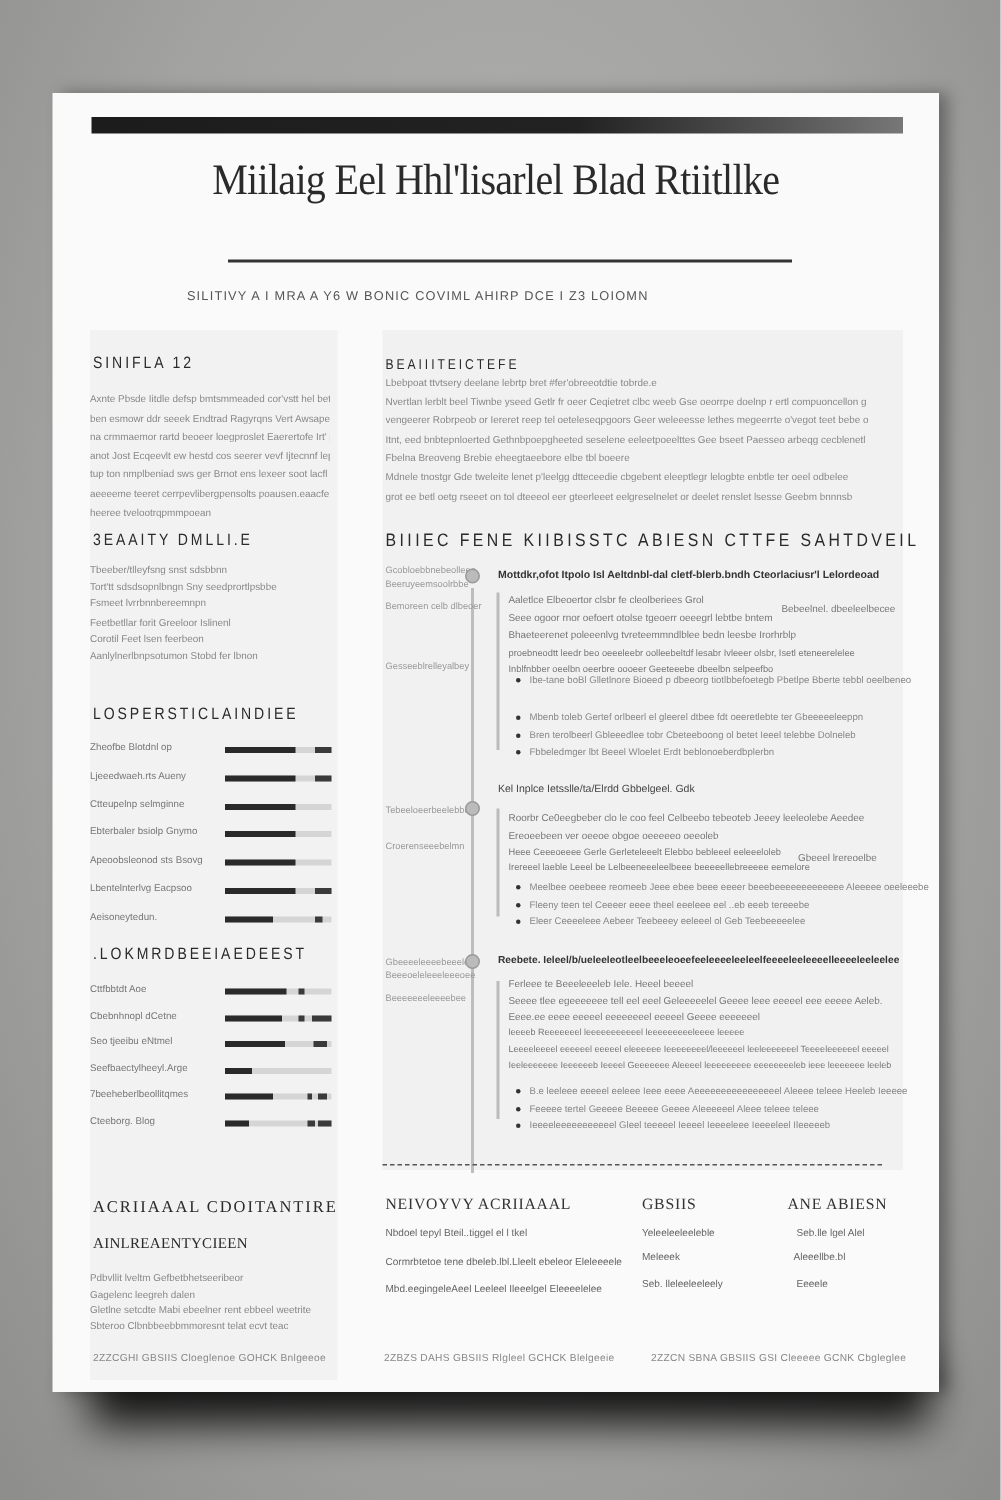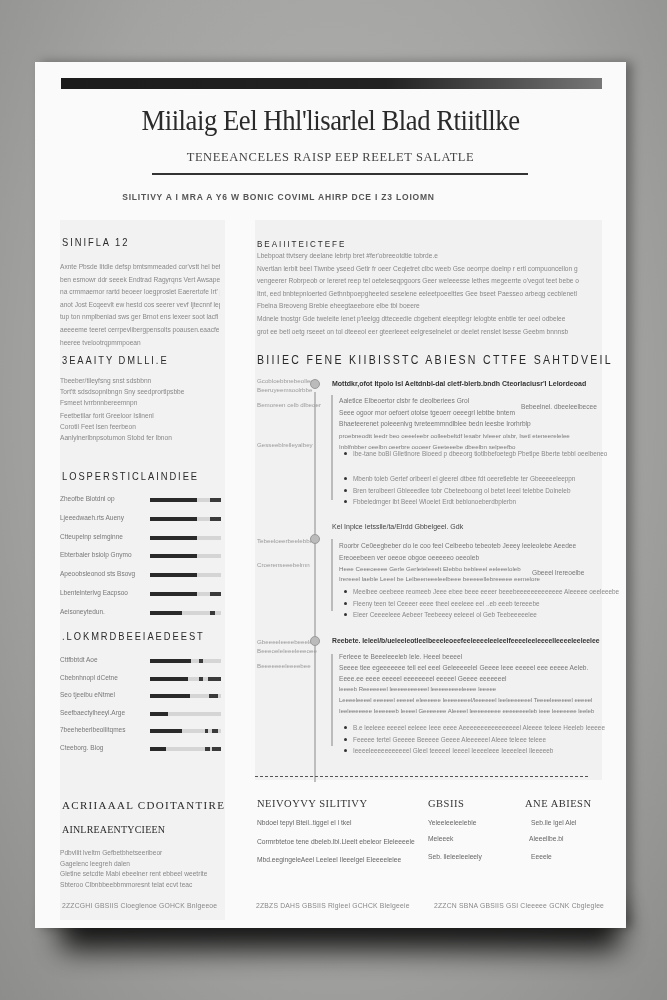--- a/index.html
+++ b/index.html
@@ -31,21 +31,21 @@
   .subtitle {
     position: absolute; left: 0; top: 88px; width: 591px; text-align: center;
     font-family: "Liberation Serif", serif; font-size: 12.5px; color: #444;
     letter-spacing: 0.6px;
   }
   .title-rule {
     position: absolute; left: 117px; top: 111px; width: 376px; height: 2px; background: #333;
   }
   .contact-line {
     position: absolute; left: 0; top: 130px; width: 487px; text-align: center;
-    font-size: 8.5px; color: #555; letter-spacing: 0.8px; font-weight: bold;
+    font-size: 8.5px; color: #555; letter-spacing: 0.8px;
   }
   .left-panel {
     position: absolute; left: 25px; top: 158px; width: 165px; height: 700px;
     background: #f2f2f2;
   }
   .right-panel {
     position: absolute; left: 220px; top: 158px; width: 347px; height: 560px;
     background: #f1f1f1;
   }
   .sec-title {
@@ -92,21 +92,20 @@
   .footer-text { position: absolute; top: 840px; font-size: 6.8px; color: #888; white-space: nowrap; letter-spacing: 0.2px; }
 </style>
 </head>
 <body>
 
 <div class="shadow"></div>
 
 <div class="paper">
   <div class="topbar"></div>
   <div class="title">Miilaig Eel Hhl'lisarlel Blad Rtiitllke</div>
-  <div class="subtitle">TENEEANCELES RAISP EEP REELET SALATLE</div>
   <div class="title-rule"></div>
   <div class="contact-line">SILITIVY  A I MRA A Y6 W BONIC COVIML AHIRP  DCE    I Z3 LOIOMN</div>
 
   <div class="left-panel"></div>
   <div class="right-panel"></div>
 
   <div class="sec-title" style="left:27px; top:174px;">SINIFLA 12</div>
   <div class="para" style="left:25px; top:199px; width:160px;">
     <p>Axnte Pbsde Iitdle defsp bmtsmmeaded  cor'vstt  hel betwa</p>
     <p>ben esmowr ddr seeek  Endtrad  Ragyrqns  Vert Awsape Ltrvs</p>
@@ -316,21 +315,21 @@
     <div style="font-size:6px;">Ieeleeeeeee  Ieeeeeeb  Ieeeel  Geeeeeee  Aleeeel  leeeeeeeee  eeeeeeeeleb  ieee  leeeeeee  leeleb</div>
   </div>
   <ul class="bullets" style="left:308px; top:660px;">
     <li>B.e leeleee  eeeeel  eeleee  Ieee  eeee  Aeeeeeeeeeeeeeeeel  Aleeee  teleee  Heeleb  Ieeeee</li>
     <li>Feeeee  tertel  Geeeee  Beeeee  Geeee  Aleeeeeel  Aleee  teleee  teleee</li>
     <li>Ieeeeleeeeeeeeeeel  Gleel  teeeeel  Ieeeel  Ieeeeleee  Ieeeeleel  Ileeeeeb</li>
   </ul>
 
   <div class="dashed-rule"></div>
 
-  <div class="bottom-head" style="left:222px; top:736px;">NEIVOYVY SILITIVY</div>
+  <div class="bottom-head" style="left:222px; top:736px;">NEIVOYVY ACRIIAAAL</div>
   <div class="bottom-item" style="left:222px; top:757px;">Nbdoel tepyl Bteil..tiggel el l tkel</div>
   <div class="bottom-item" style="left:222px; top:776px;">Cormrbtetoe tene dbeleb.lbl.Lleelt ebeleor  Eleleeeele</div>
   <div class="bottom-item" style="left:222px; top:794px;">Mbd.eegingeleAeel Leeleel Ileeelgel Eleeeelelee</div>
 
   <div class="bottom-head" style="left:393px; top:736px;">GBSIIS</div>
   <div class="bottom-item" style="left:393px; top:757px;">Yeleeleeleeleble</div>
   <div class="bottom-item" style="left:393px; top:773px;">Meleeek</div>
   <div class="bottom-item" style="left:393px; top:791px;">Seb. lleleeleeleely</div>
 
   <div class="bottom-head" style="left:490px; top:736px;">ANE ABIESN</div>

